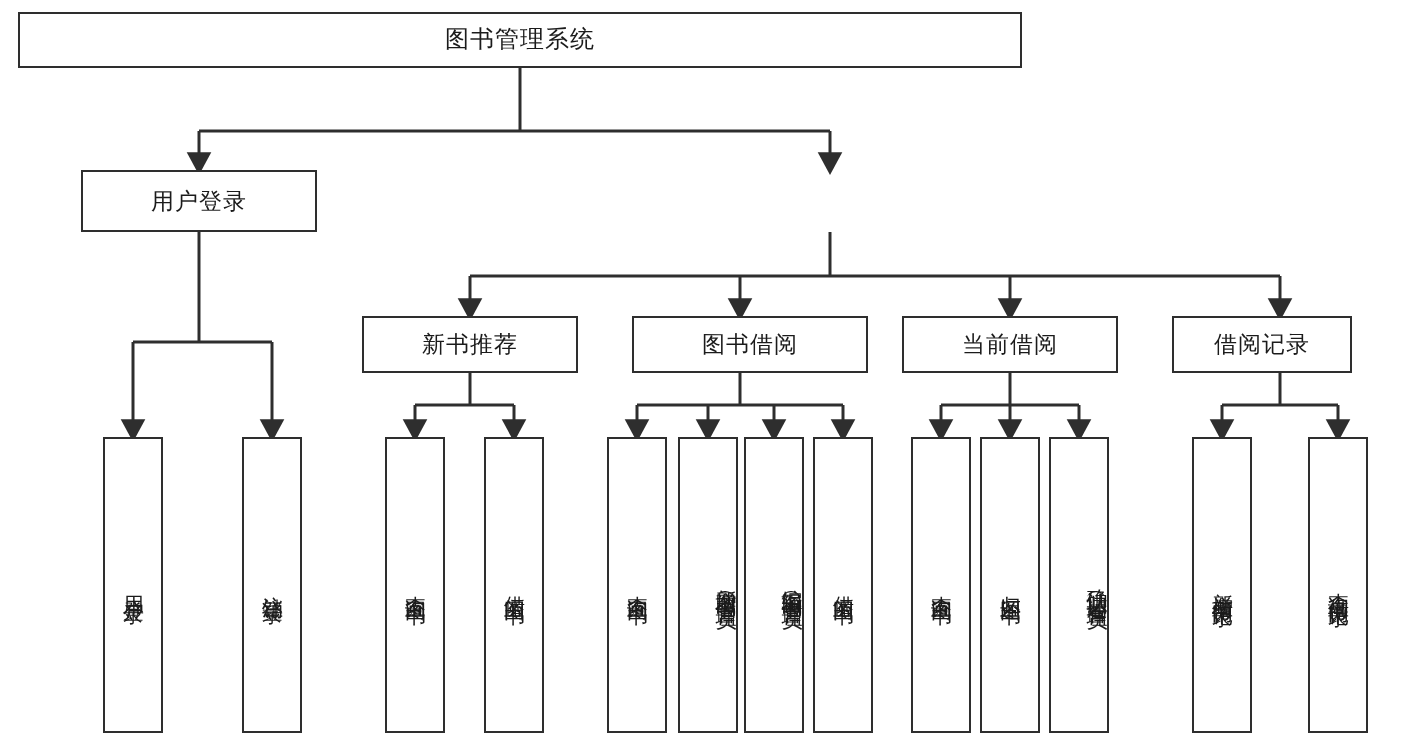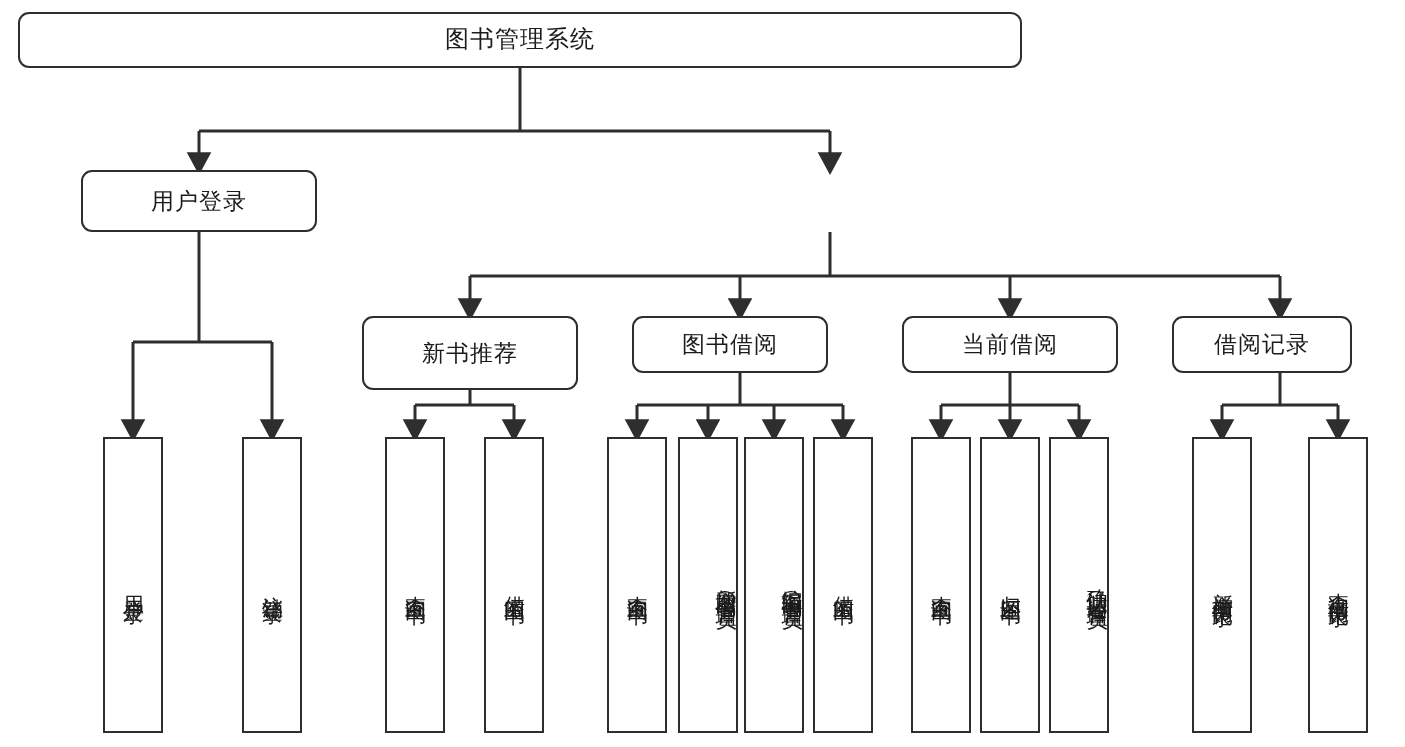--- a/index.html
+++ b/index.html
@@ -33,21 +33,20 @@
     border: 2.5px solid #2e2e2e;
     display: flex;
     align-items: center;
     justify-content: center;
     color: #1b1b1b;
   }
   .node-h {
     font-size: 23px;
     letter-spacing: 1px;
     line-height: 1.15;
-    border-radius: 11px;
   }
   .node-root {
     font-size: 24px;
   }
   .node-v {
     writing-mode: vertical-rl;
     text-orientation: upright;
     font-size: 21px;
     letter-spacing: 3px;
     line-height: 1.0;
@@ -126,24 +125,24 @@
   </svg>
 
   <div class="node node-h node-root" style="left:18px; top:12px; width:1004px; height:56px;">
     <span>图书管理系统</span>
   </div>
 
   <div class="node node-h" style="left:81px; top:170px; width:236px; height:62px;">
     <span>用户登录</span>
   </div>
 
-  <div class="node node-h" style="left:362px; top:316px; width:216px; height:74px;">
+  <div class="node node-h" style="left:362px; top:316px; width:216px; height:57px;">
     <span>新书推荐</span>
   </div>
-  <div class="node node-h" style="left:632px; top:316px; width:196px; height:57px;">
+  <div class="node node-h" style="left:632px; top:316px; width:236px; height:57px;">
     <span>图书借阅</span>
   </div>
   <div class="node node-h" style="left:902px; top:316px; width:216px; height:57px;text-align:right;">
     <span>当前借阅</span>
   </div>
   <div class="node node-h" style="left:1172px; top:316px; width:180px; height:57px;">
     <span>借阅记录</span>
   </div>
 
   <div class="node node-v center-v" style="left:103px; top:437px; width:60px; height:296px;">

